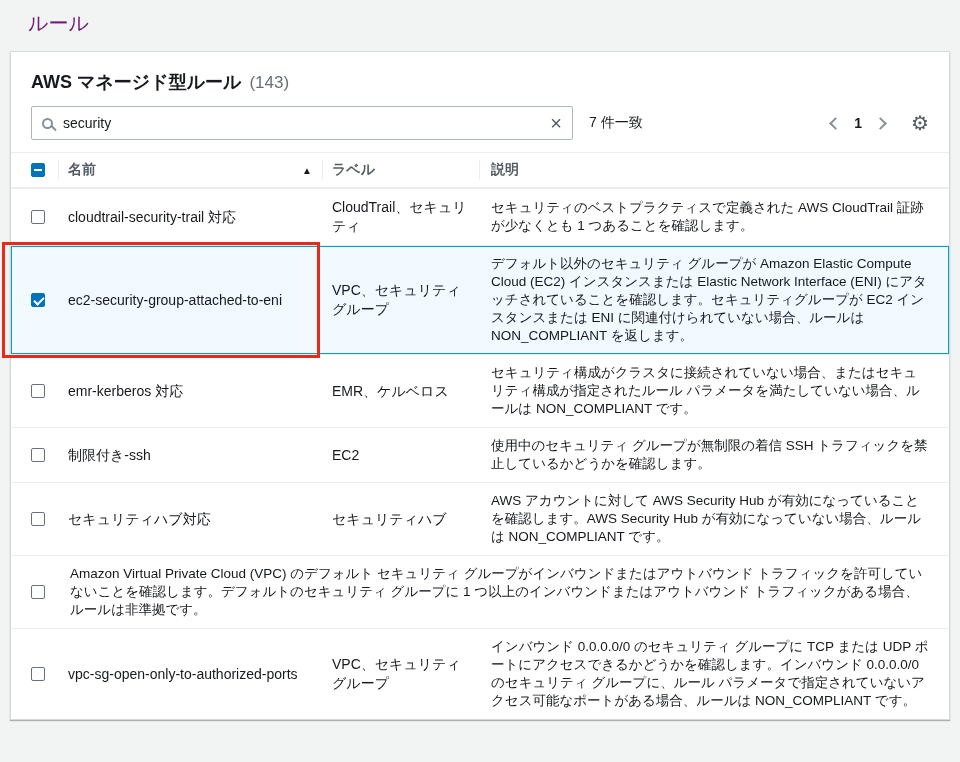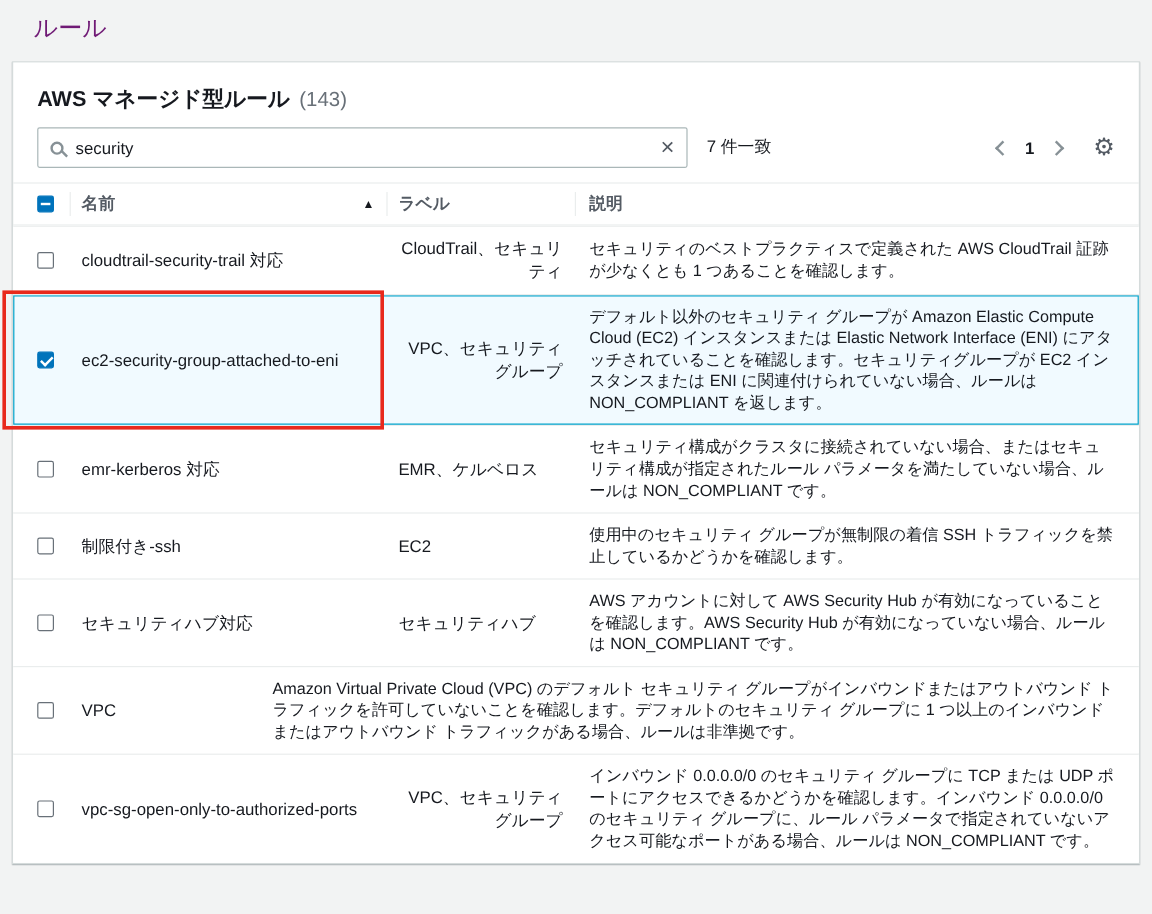--- a/index.html
+++ b/index.html
@@ -53,21 +53,21 @@
   
   .thead, .trow { display: flex; }
   .thead {
     border-top: 1px solid #eaeded;
     border-bottom: 1px solid #eaeded;
     align-items: center; height: 36px;
     font-weight: 700; color: #545b64;
   }
   .col-check { width: 47px; flex: none; display: flex; align-items: center; padding-left: 20px; }
   .col-name  { width: 264px; flex: none; padding: 0 10px; display: flex; align-items: center; gap: 27px; }
-  .col-label { width: 157px; flex: none; padding: 0 10px; display: flex; align-items: center; text-align: right; }
+  .col-label { width: 157px; flex: none; padding: 0 10px; display: flex; align-items: center; }
   .col-desc  { flex: 1; padding: 0 20px 0 12px; display: flex; align-items: center; }
   .thead .col-name { justify-content: space-between; }
   .thead .hcell { position: relative; height: 100%; }
   .thead .hcell::before { content:''; position: absolute; left: 0; top: 7px; bottom: 7px; width: 1px; background: #eaeded; }
   .sort-arrow { font-size: 10px; color: #16191f; }
 
   .trow { border-top: 1px solid #eaeded; padding: 9px 0; align-items: center; background: #fff; }
   .trow:first-of-type { border-top: none; }
   .trow .col-desc { line-height: 18px; font-size: 13.5px; }
   .trow .col-label { line-height: 19px; }
@@ -211,23 +211,20 @@
       </div>
     <div class="col-desc">
         <span>AWS アカウントに対して AWS Security Hub が有効になっていることを確認します。AWS Security Hub が有効になっていない場合、ルールは NON_COMPLIANT です。</span>
       </div>
   </div>
 
   <div class="trow">
     <div class="col-check">
         <span class="cb"></span>
       </div>
-    <div class="col-label">
-        <span>VPC</span>
-      </div>
     <div class="col-desc">
         <span>Amazon Virtual Private Cloud (VPC) のデフォルト セキュリティ グループがインバウンドまたはアウトバウンド トラフィックを許可していないことを確認します。デフォルトのセキュリティ グループに 1 つ以上のインバウンドまたはアウトバウンド トラフィックがある場合、ルールは非準拠です。</span>
       </div>
   </div>
 
   <div class="trow">
     <div class="col-check">
         <span class="cb"></span>
       </div>
     <div class="col-name">

